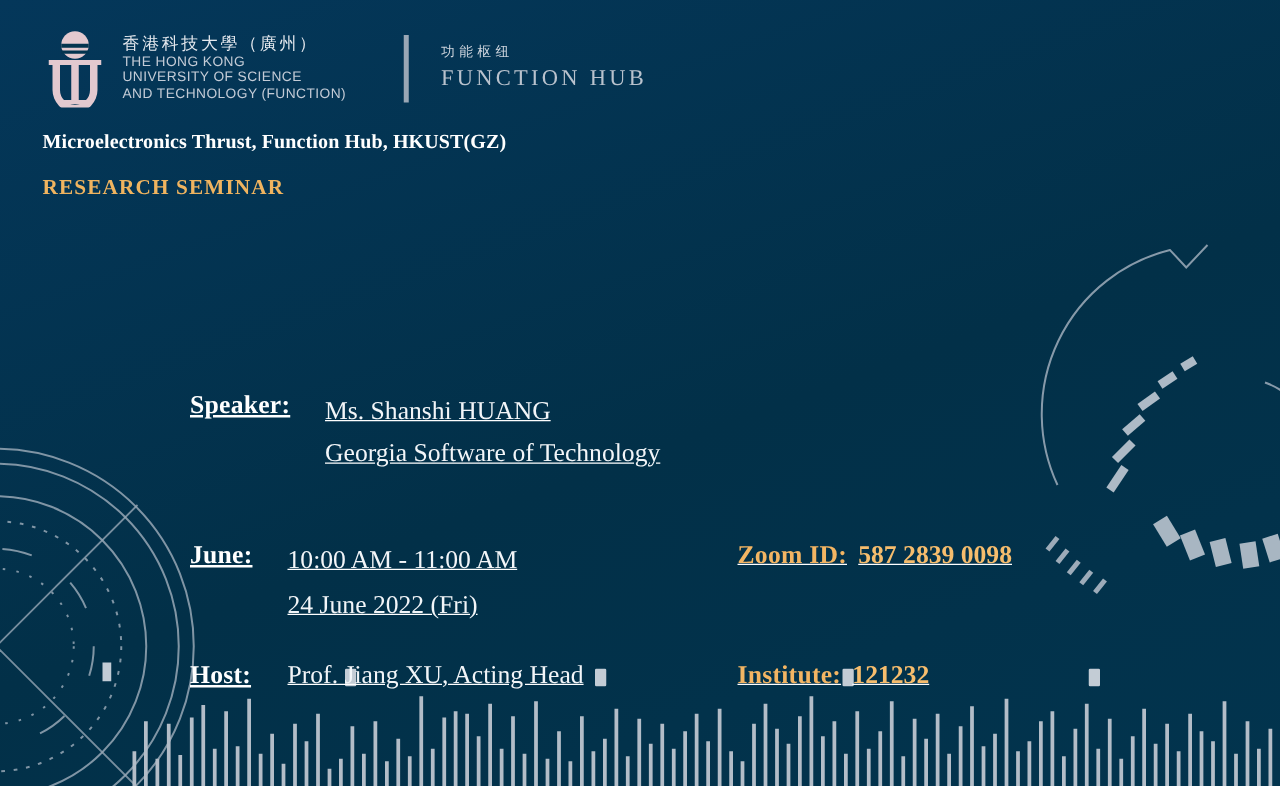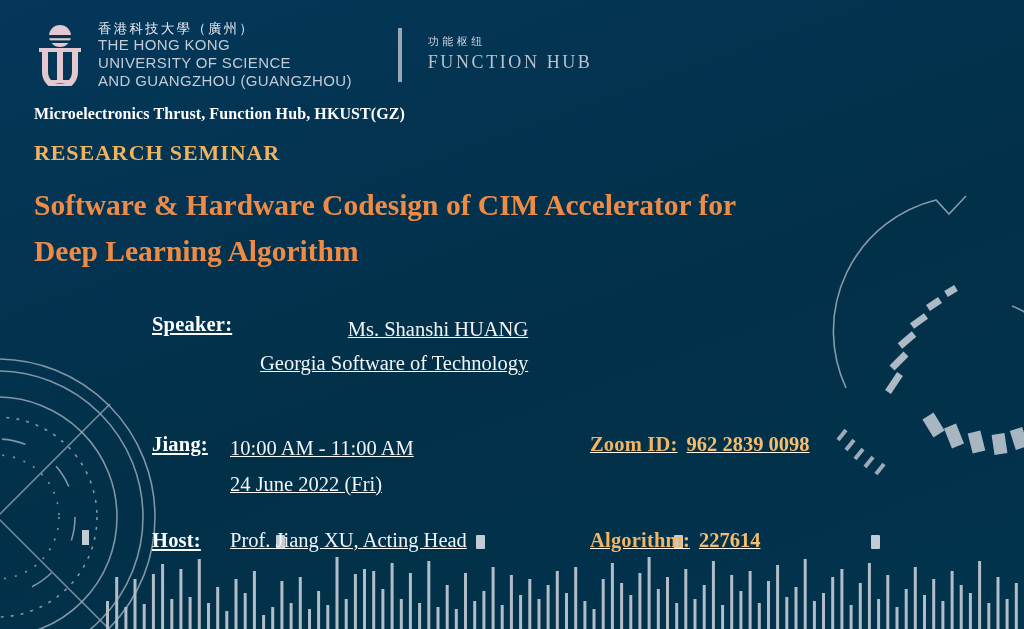--- a/index.html
+++ b/index.html
@@ -42,21 +42,21 @@
     font-family: "Liberation Sans", sans-serif;
     line-height: 1.18;
   }
   #logo-cn {
     font-size: 13.5px;
     letter-spacing: 2.2px;
     color: #e4e8ee;
     font-family: "DejaVu Sans", sans-serif;
   }
   .logo-en {
-    font-size: 15px;
+    font-size: 11px;
     letter-spacing: 0.35px;
     color: #c3cbd6;
     white-space: nowrap;
   }
   #hub-divider {
     width: 4px;
     height: 54px;
     background: #9aa7b5;
     margin: 0 26px 0 46px;
     flex: 0 0 auto;
@@ -81,21 +81,21 @@
     top: 105px;
     font-size: 16px;
     font-weight: bold;
     letter-spacing: 0.1px;
     color: #ffffff;
   }
   #kicker {
     position: absolute;
     left: 34px;
     top: 140px;
-    font-size: 22px;
+    font-size: 17px;
     font-weight: bold;
     letter-spacing: 0.9px;
     color: #f0b45f;
   }
   #title {
     position: absolute;
     left: 34px;
     top: 182px;
     width: 760px;
     font-size: 29.5px;
@@ -122,21 +122,21 @@
   .val {
     font-size: 20.5px;
     color: #f2f5f8;
     font-weight: normal;
   }
   .gold { color: #f3b563; }
   .gold-val { color: #f6bd6d; font-weight: bold; }
 
   #row-speaker { display: flex; align-items: flex-start; }
   #row-speaker .lbl { width: 108px; flex: 0 0 auto; }
-  #speaker-vals { line-height: 33px; text-align: right; }
+  #speaker-vals { line-height: 33px; }
 
   #row-time {
     display: flex;
     align-items: flex-start;
     margin-top: 50px;
   }
   #row-time .lbl { width: 78px; flex: 0 0 auto; padding-top: 2px; }
   #time-vals { line-height: 35px; width: 360px; }
   #zoom-block { padding-top: 2px; }
   #zoom-block .lbl { display: inline; }
@@ -323,61 +323,57 @@
       <rect x="15" y="16.4" width="22" height="2.6" fill="#03344f"></rect>
       <path d="M5 24 h42 v4 h-42 z" fill="#e3c9cf"></path>
       <path d="M8 28 h6 v20 a12 12 0 0 0 24 0 V28 h6 v20 a18 18 0 0 1 -36 0 z" fill="#e3c9cf"></path>
       <rect x="23" y="28" width="6" height="31" fill="#e3c9cf"></rect>
       <rect x="14" y="56" width="24" height="3.4" fill="#e3c9cf"></rect>
     </svg>
     <div id="logo-text">
       <div id="logo-cn">香港科技大學（廣州）</div>
       <div class="logo-en">THE HONG KONG</div>
       <div class="logo-en">UNIVERSITY OF SCIENCE</div>
-      <div class="logo-en">AND GUANGZHOU (GUANGZHOU)</div>
+      <div class="logo-en">AND TECHNOLOGY (FUNCTION)</div>
     </div>
     <div id="hub-divider"></div>
     <div id="hub-text">
       <div id="hub-cn">功能枢纽</div>
       <div id="hub-en">FUNCTION HUB</div>
     </div>
   </div>
 
   <div id="org-line">Microelectronics Thrust, Function Hub, HKUST(GZ)</div>
   <div id="kicker">RESEARCH SEMINAR</div>
-  <div id="title">
-    <span class="tl">Software &amp; Hardware Codesign of CIM Accelerator for</span>
-    <span class="tl">Deep Learning Algorithm</span>
-  </div>
 
   <div id="details">
 
     <div class="row" id="row-speaker">
       <span class="lbl">Speaker:</span>
       <span id="speaker-vals">
         <span class="val">Ms. Shanshi HUANG</span><br>
         <span class="val">Georgia Software of Technology</span>
       </span>
     </div>
 
     <div class="row" id="row-time">
-      <span class="lbl">Jiang:</span>
+      <span class="lbl">June:</span>
       <span id="time-vals">
         <span class="val">10:00 AM - 11:00 AM</span><br>
         <span class="val">24 June 2022 (Fri)</span>
       </span>
       <span id="zoom-block">
-        <span class="lbl gold">Zoom ID:</span><span class="sp"></span><span class="val gold-val">962 2839 0098</span>
+        <span class="lbl gold">Zoom ID:</span><span class="sp"></span><span class="val gold-val">587 2839 0098</span>
       </span>
     </div>
 
     <div class="row" id="row-host">
       <span class="lbl">Host:</span>
       <span id="host-val">
         <span class="val">Prof. Jiang XU, Acting Head</span>
       </span>
       <span id="pw-block">
-        <span class="lbl gold">Algorithm:</span><span class="sp"></span><span class="val gold-val">227614</span>
+        <span class="lbl gold">Institute:</span><span class="sp"></span><span class="val gold-val">121232</span>
       </span>
     </div>
 
   </div>
 </div>
 
 </body></html>

